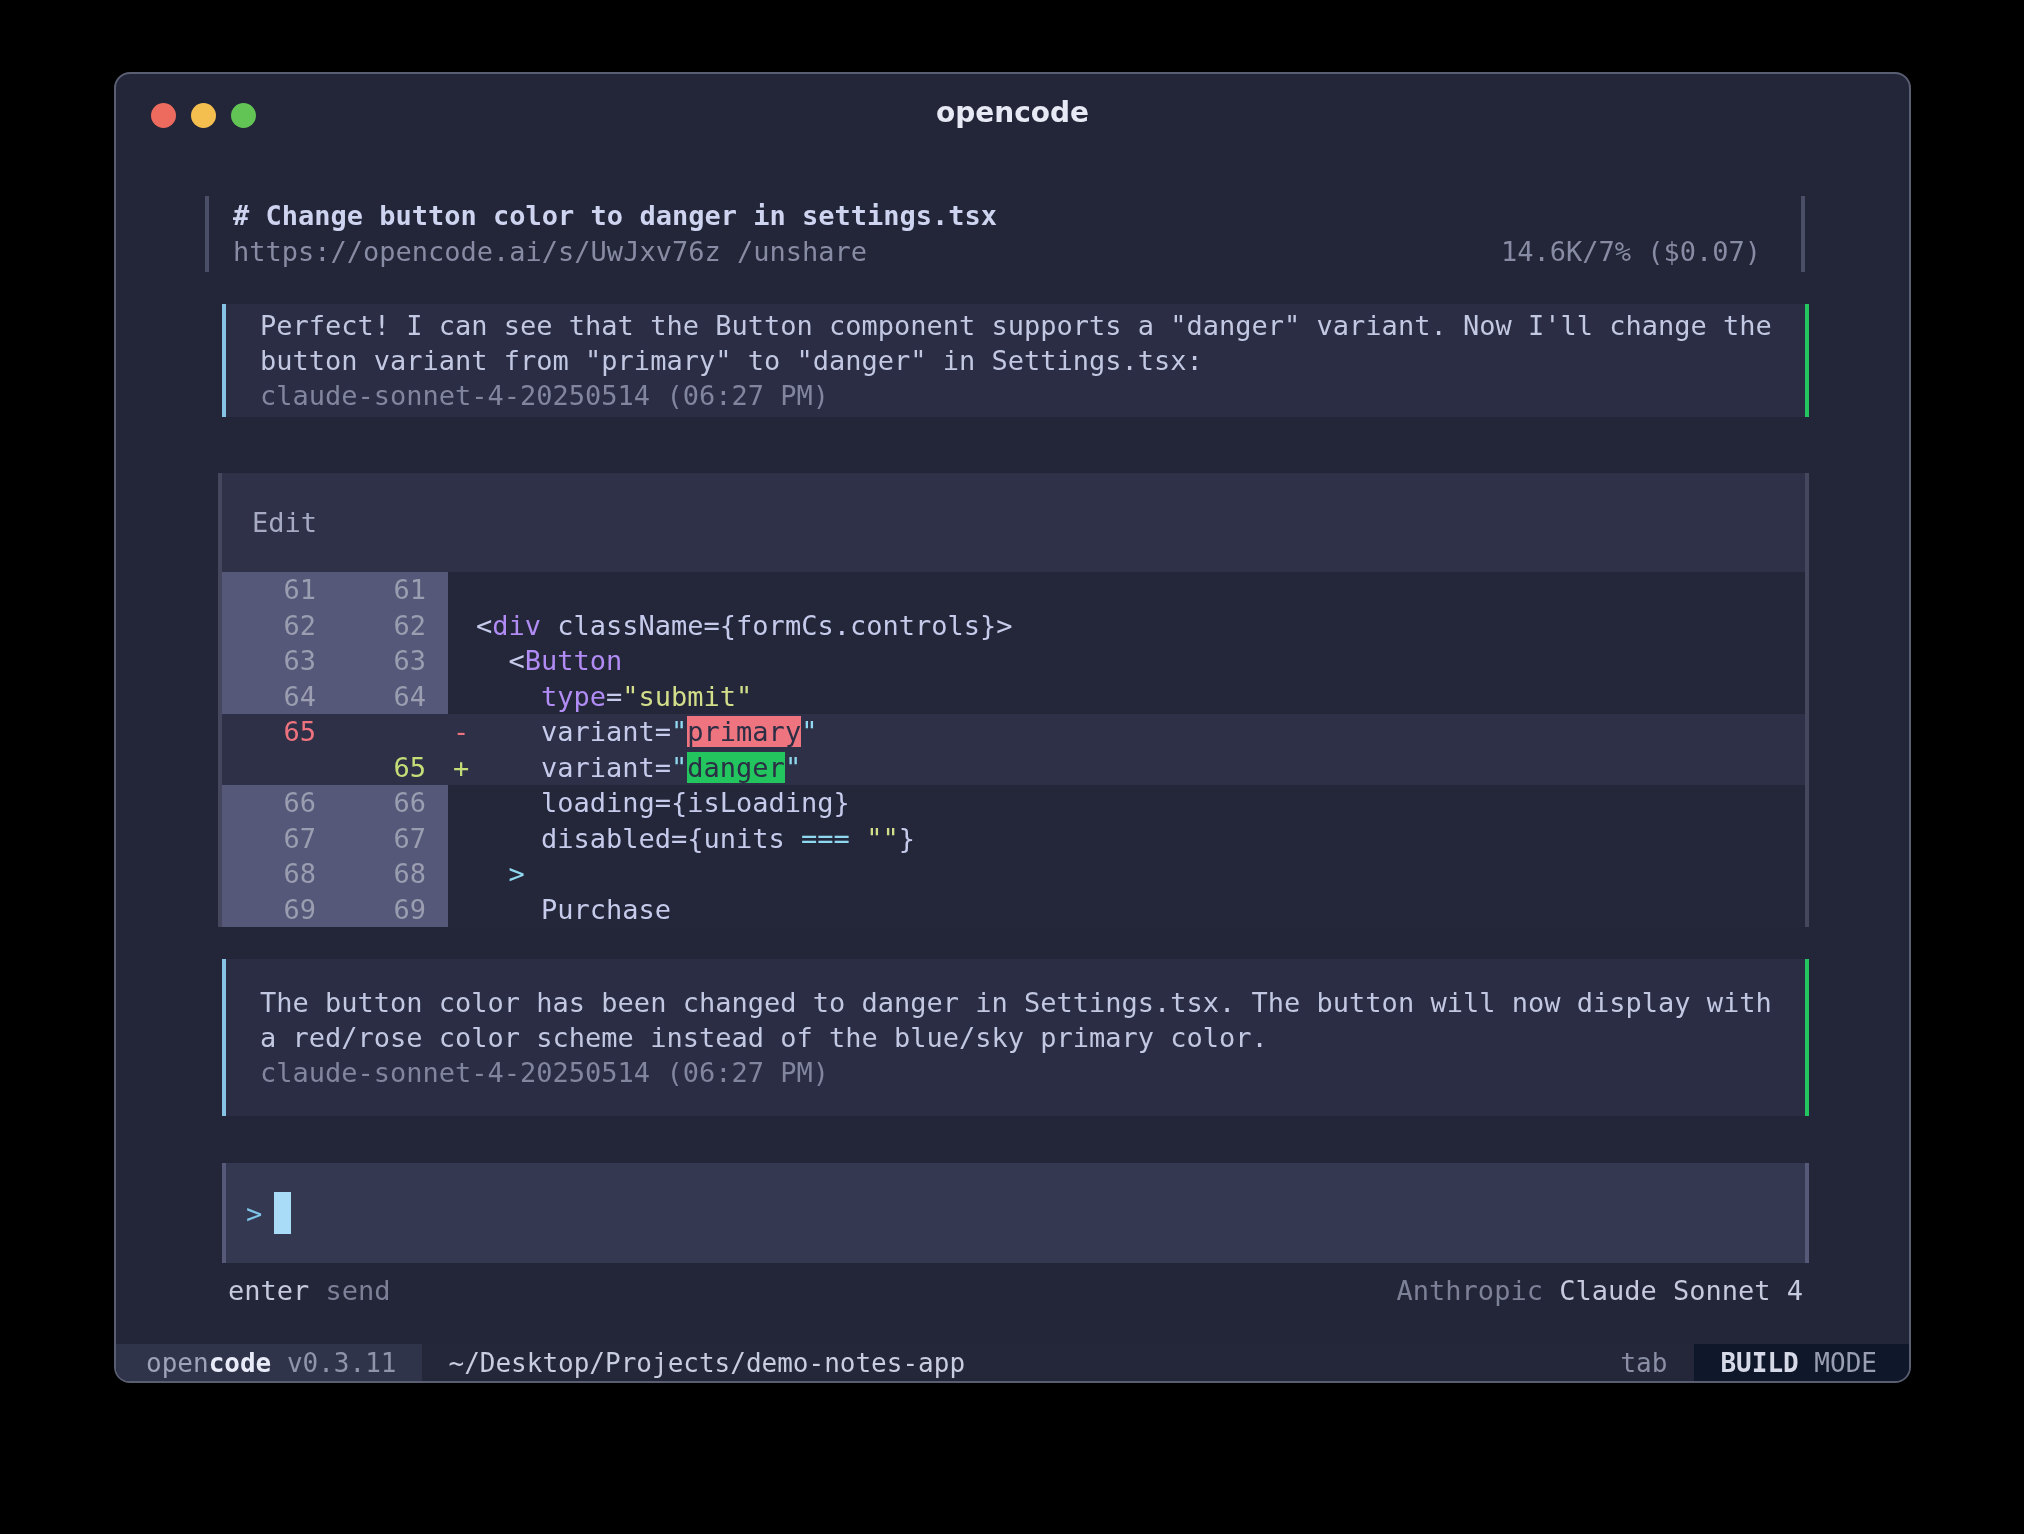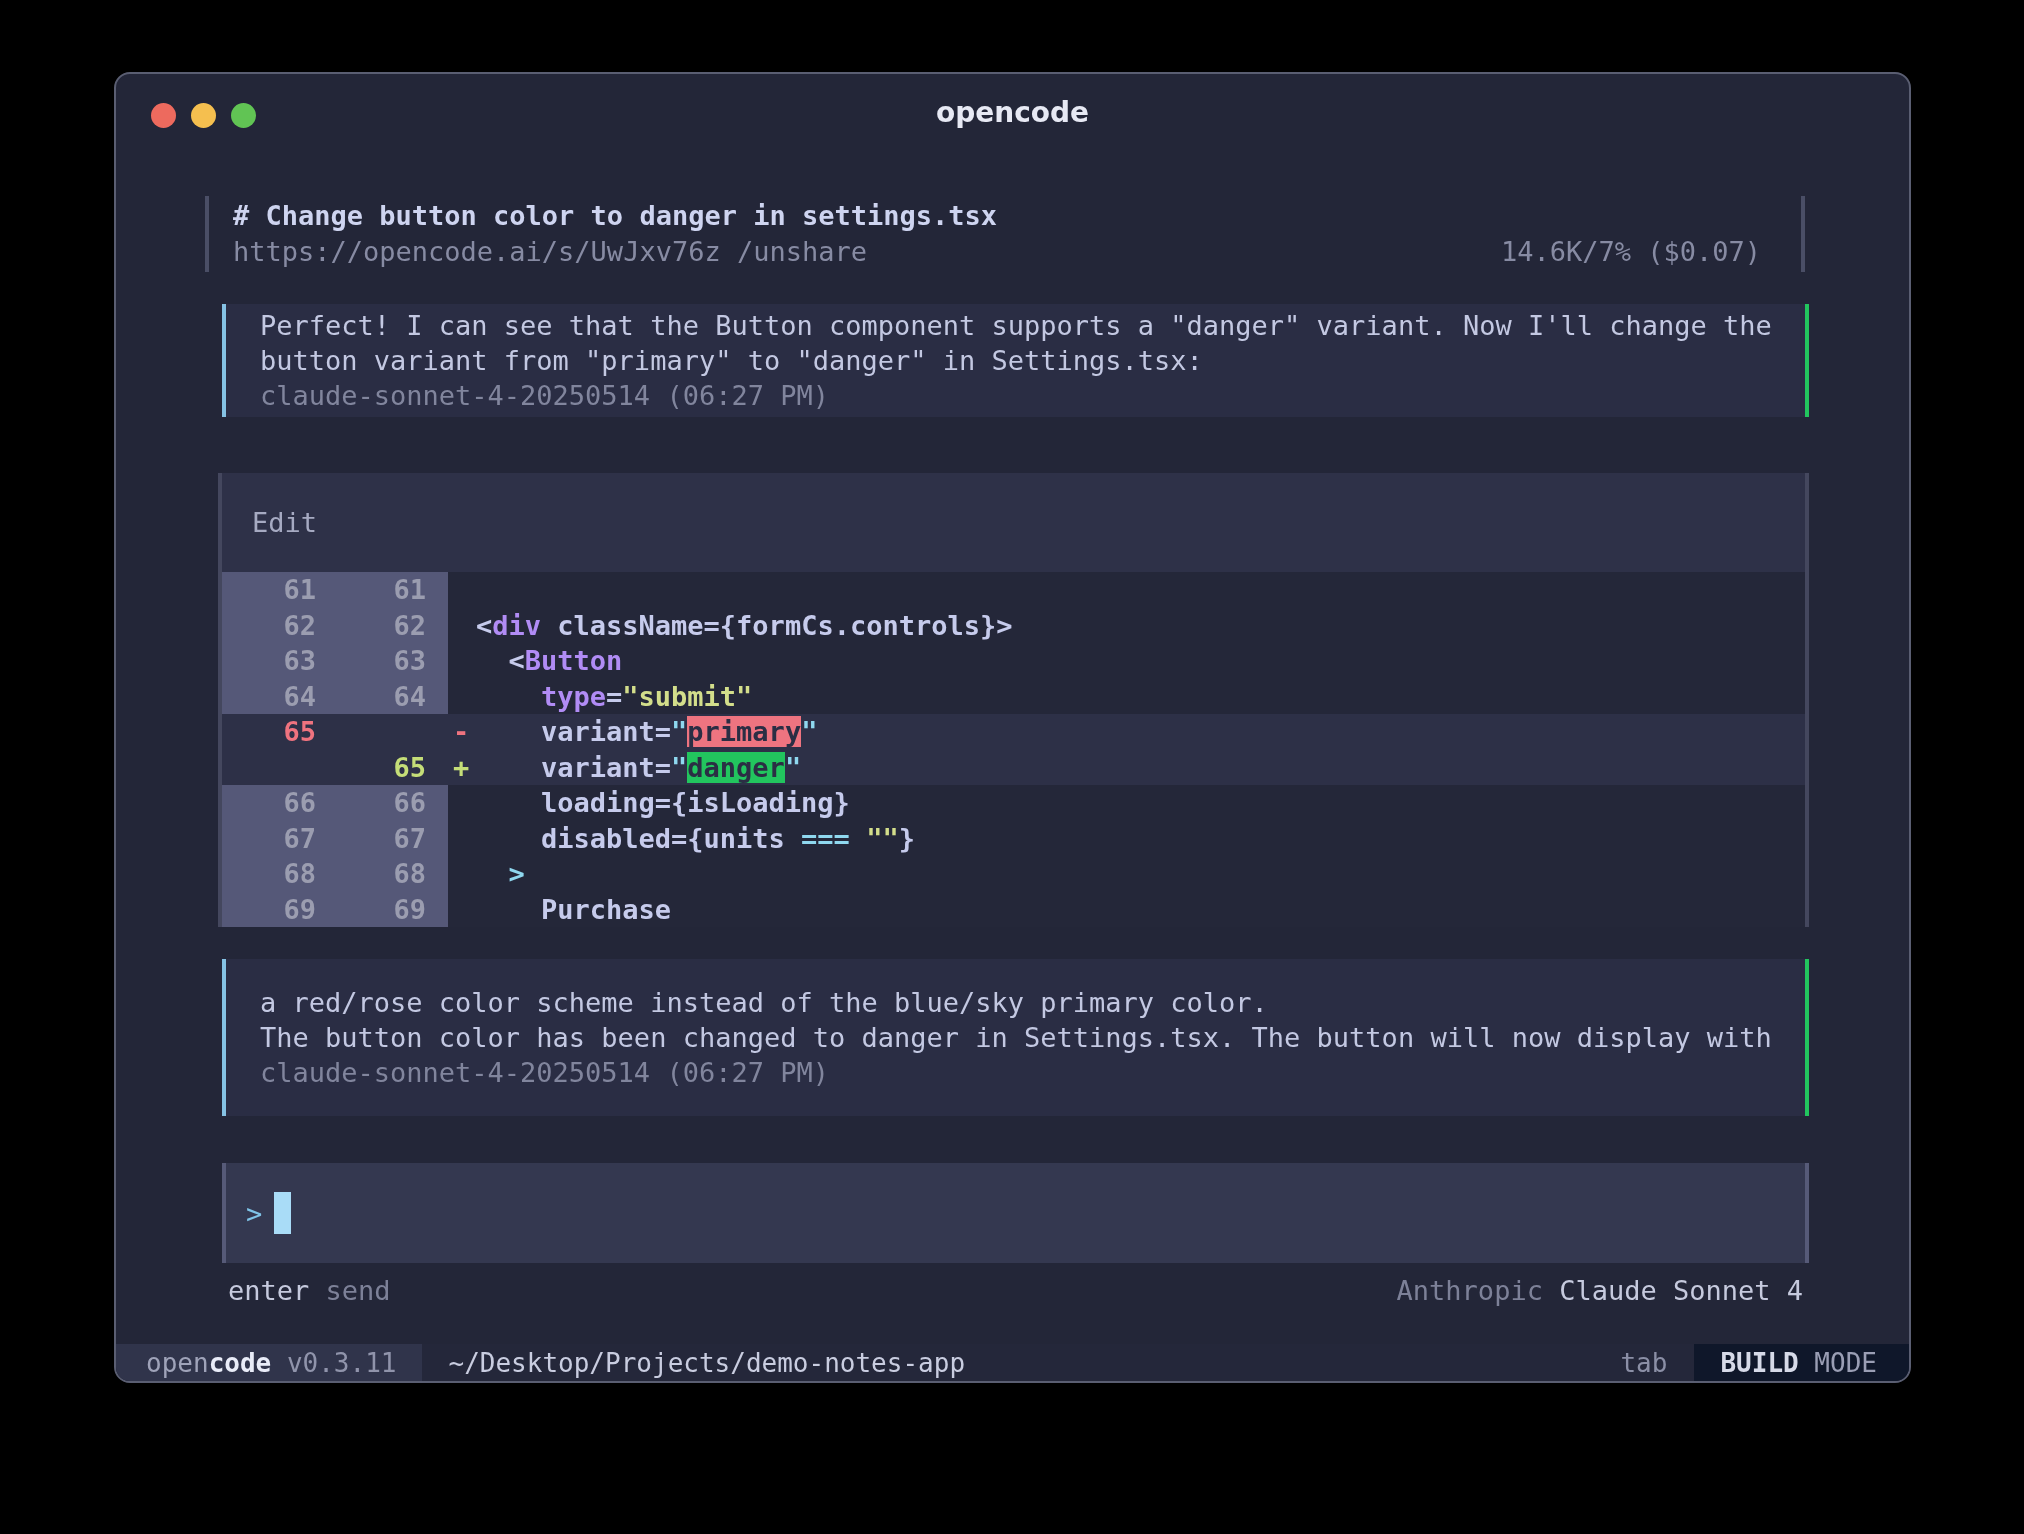--- a/index.html
+++ b/index.html
@@ -47,21 +47,21 @@
   .panel {
     margin:56px 100px 0 102px;
     border-left:4px solid #44475e; border-right:4px solid #44475e;
     background:#2e3148;
   }
   .panel-h {
     height:99px; display:flex; align-items:center; padding-left:30px;
     color:#a6aac2; font-size:27px; white-space:pre;
   }
   .diff { background:#242739; }
-  .drow { display:flex; height:35.5px; font-size:27px;font-weight:bold; }
+  .drow { display:flex; height:35.5px; font-size:27px; }
   .lno {
     background:#555878; color:#9b9db0; height:100%;
     display:flex; align-items:center; justify-content:flex-end;
   }
   .lno.old { width:112px; padding-right:18px; }
   .lno.new { width:114px; padding-right:22px; }
   .sign { width:28px; padding-left:5px; display:flex; align-items:center; color:#242739; }
   .code {
     flex:1; white-space:pre; font:inherit; color:#c6cbec;
     height:100%; display:flex; align-items:center;
@@ -207,22 +207,22 @@
           <div class="drow ctx">
             <span class="lno old">69</span>
             <span class="lno new">69</span>
             <span class="sign"> </span>
             <span class="code"><span class="tk-p">    Purchase</span></span>
           </div>
         </div>
     </div>
 
     <div class="msg tall">
+      <div>The button color has been changed to danger in Settings.tsx. The button will now display with</div>
       <div>a red/rose color scheme instead of the blue/sky primary color.</div>
-      <div>The button color has been changed to danger in Settings.tsx. The button will now display with</div>
       <div class="meta">claude-sonnet-4-20250514 (06:27 PM)</div>
     </div>
 
     <div class="inputbox">
       <span class="prompt">&gt;</span>
       <span class="cursor"></span>
     </div>
 
     <div class="footrow">
       <span><span class="lit">enter</span><span class="dim"> send</span></span>

